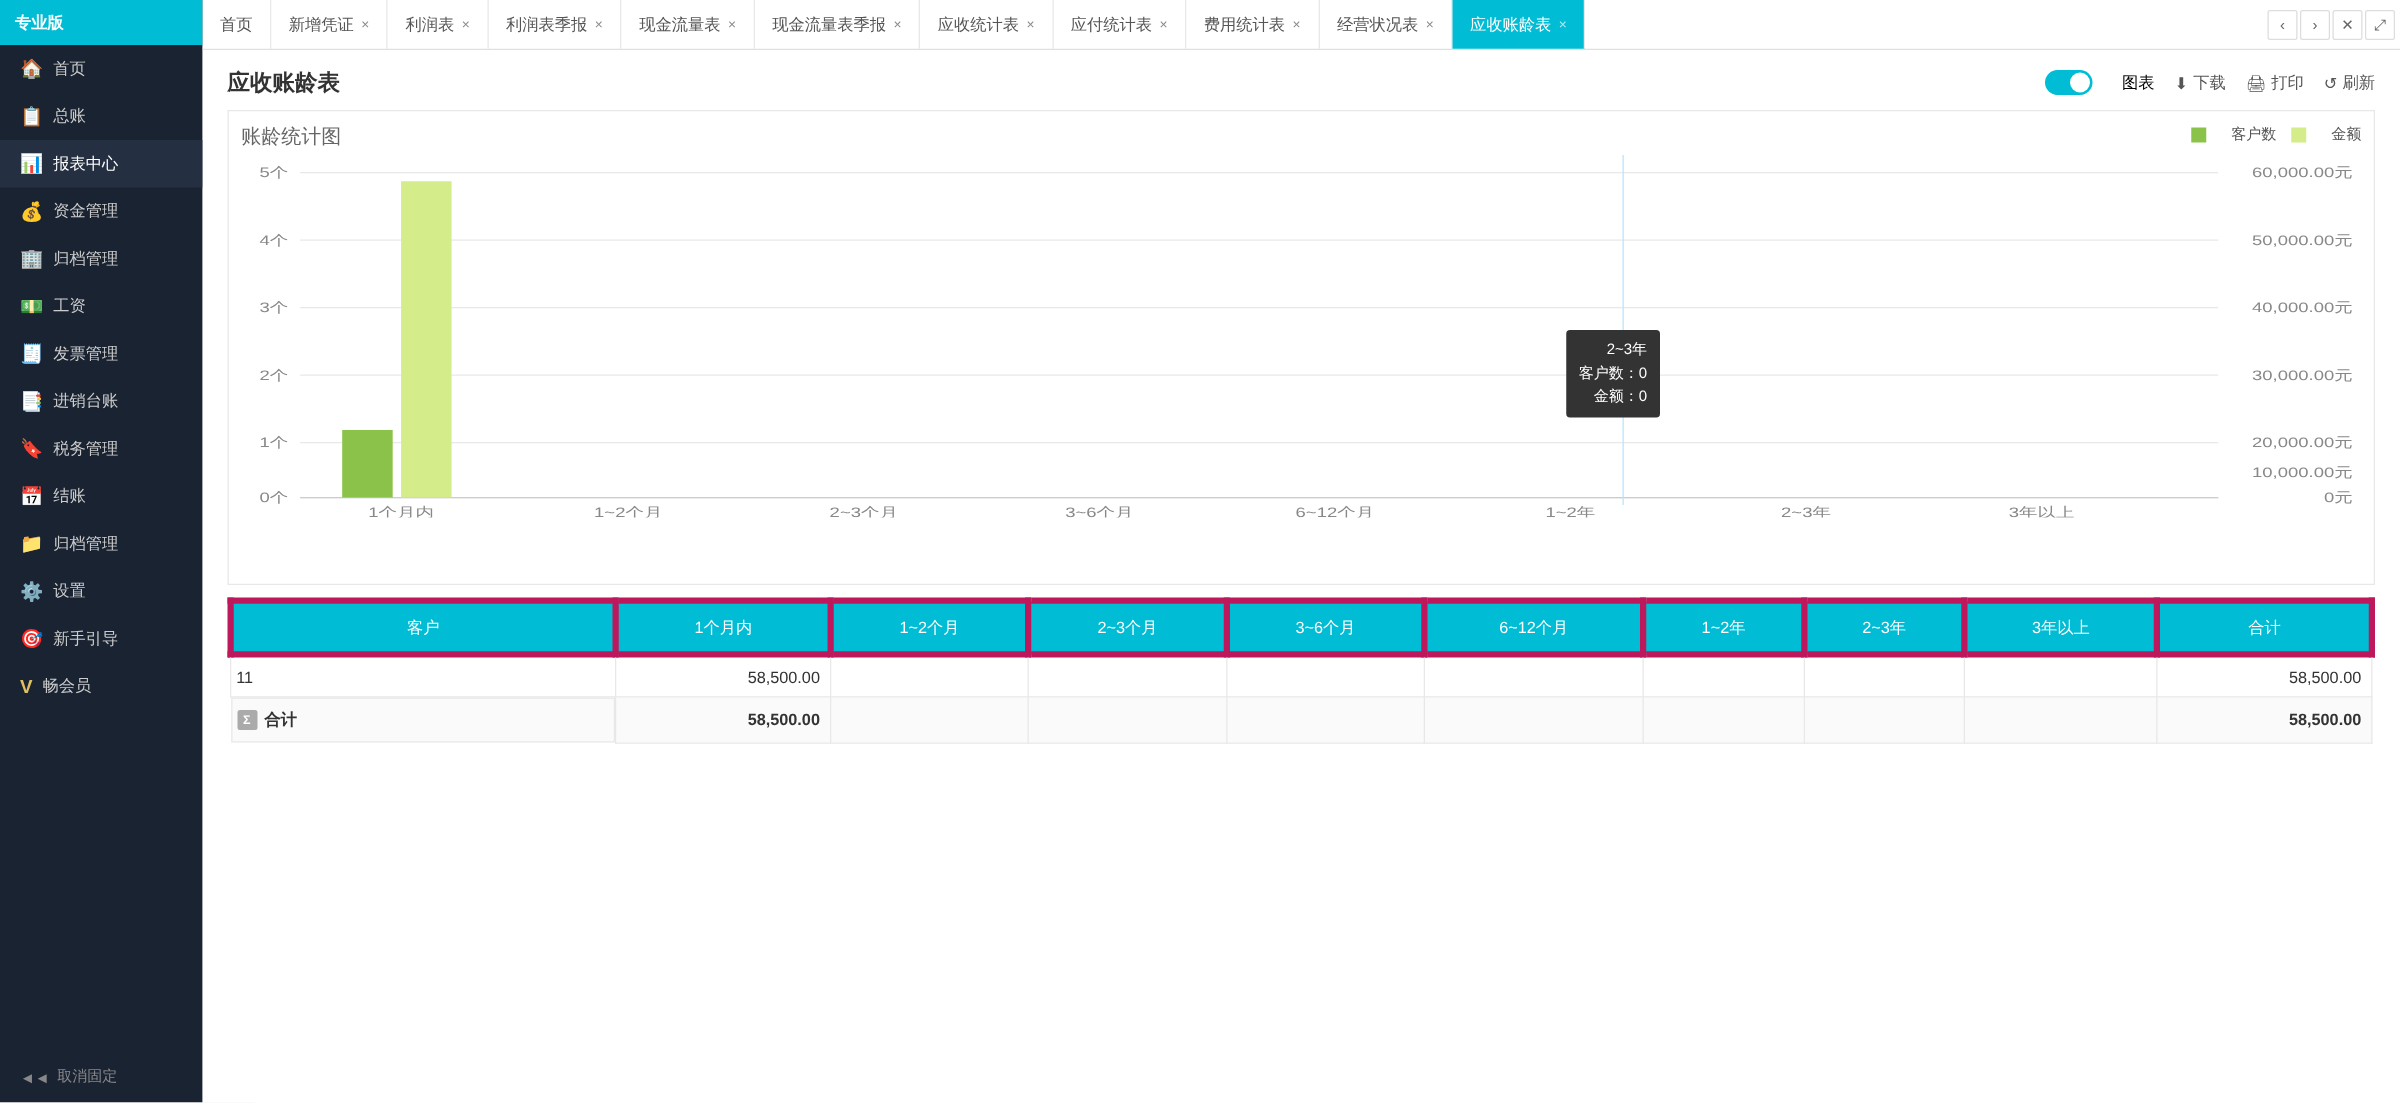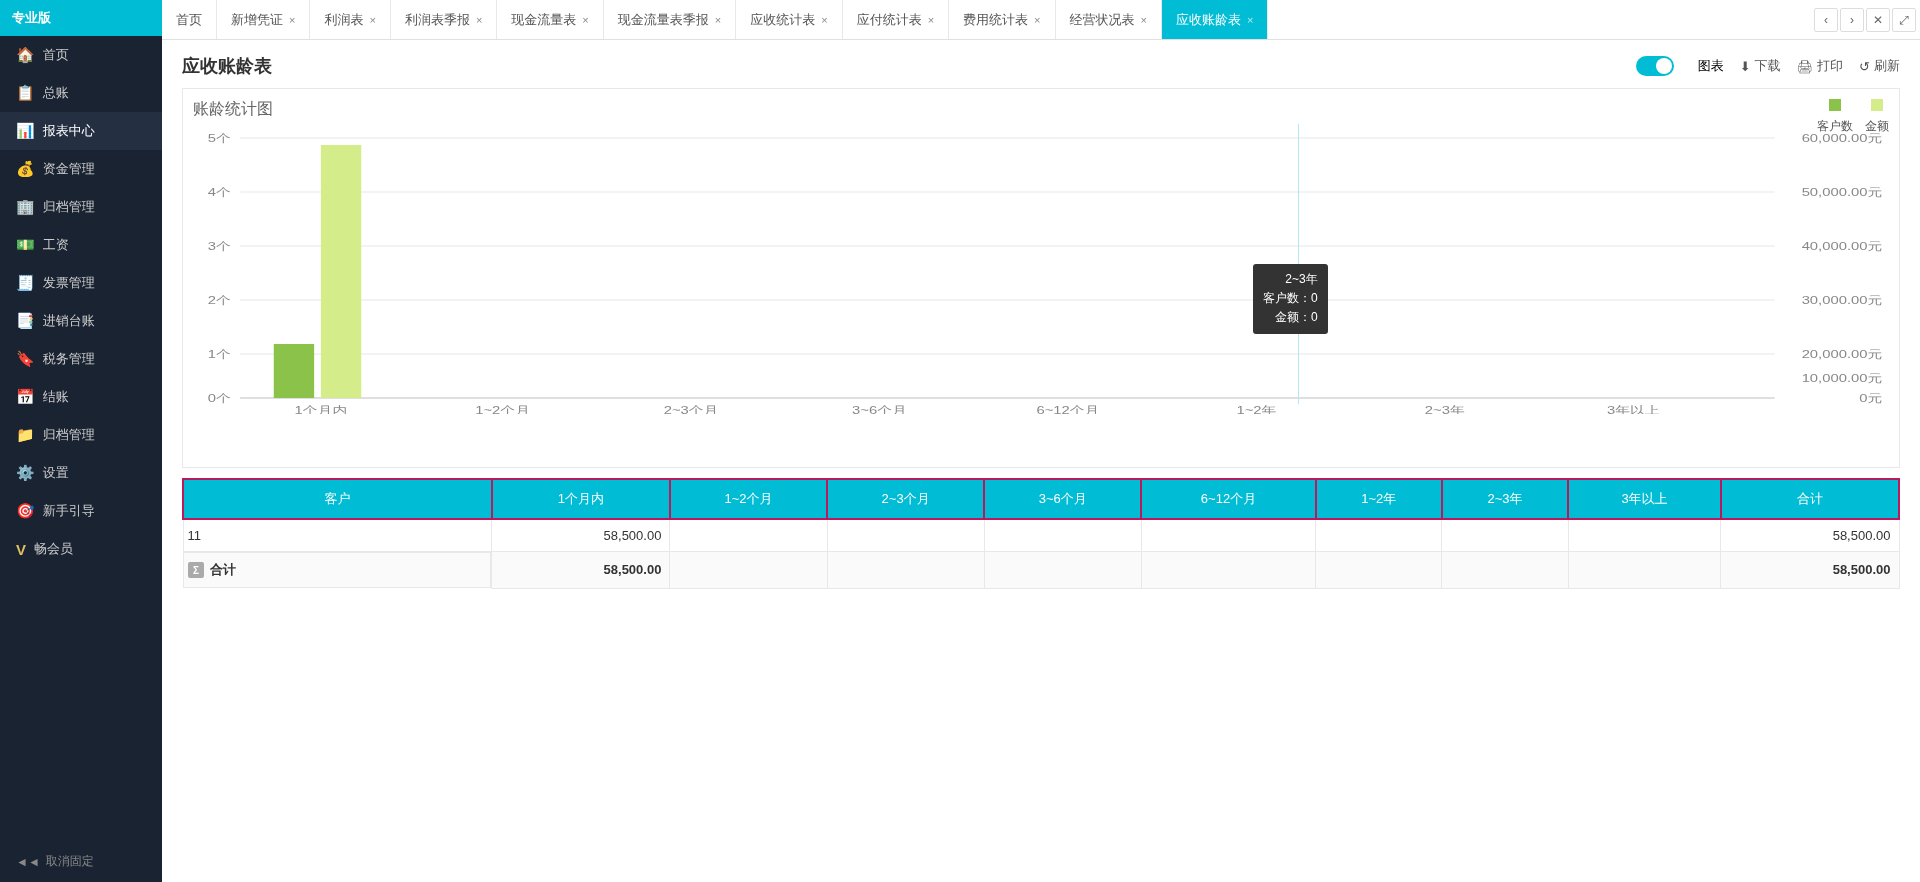--- a/index.html
+++ b/index.html
@@ -183,22 +183,21 @@
       right: 10px;
       display: flex;
       gap: 12px;
       align-items: center;
       font-size: 12px;
       color: #555;
     }
     .legend-item {
       display: flex;
       align-items: center;
-      gap: 7px;
-      flex-direction: column;
+      gap: 20px;
     }
     .legend-dot {
       width: 12px;
       height: 12px;
     }
 
     
     .chart-svg-wrapper {
       position: relative;
       width: 100%;
@@ -239,21 +238,21 @@
       border-collapse: collapse;
       width: calc(100% - 40px);
     }
     .data-table th {
       background: #00bcd4;
       color: #fff;
       padding: 10px 8px;
       text-align: center;
       font-weight: normal;
       font-size: 13px;
-      border: 2px solid #be185d;
+      border: 5px solid #be185d;
     }
     .data-table td {
       padding: 8px 8px;
       text-align: right;
       border: 1px solid #e8e8e8;
       font-size: 13px;
       color: #333;
     }
     .data-table td:first-child {
       text-align: left;

